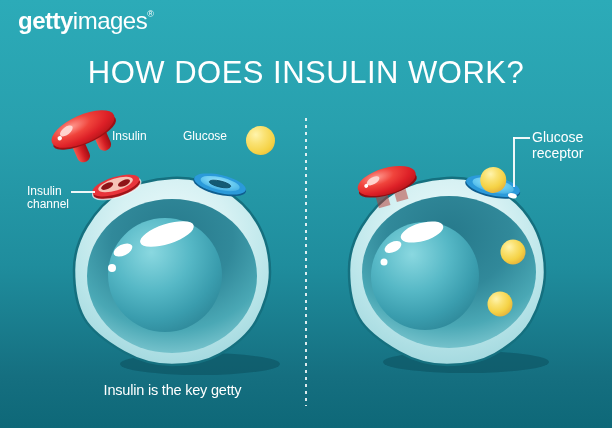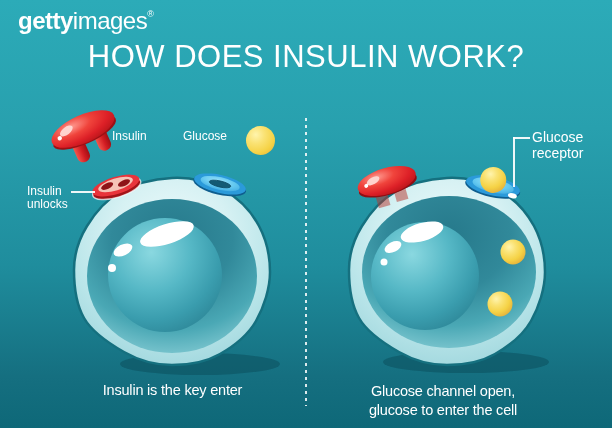--- a/index.html
+++ b/index.html
@@ -10,21 +10,21 @@
     color:#fff;
   }
   
   .stage{background:linear-gradient(180deg,#2cabb8 0%,#28a0ae 30%,#1f8d9d 62%,#156f80 88%,#0e6878 100%);}
 
   .watermark{position:absolute;left:18px;top:7px;font-size:24px;letter-spacing:-0.5px;color:#fff;}
   .watermark .bold{font-weight:700;}
   .watermark .reg{font-weight:400;}
   .watermark sup{font-size:9px;vertical-align:top;position:relative;top:2px;}
 
-  .title{position:absolute;left:0;right:0;top:39px;margin:0;text-align:center;
+  .title{position:absolute;left:0;right:0;top:39px;margin:16px;text-align:center;
     font-size:31px;font-weight:400;letter-spacing:0.5px;color:#fff;}
 
   .divider{position:absolute;left:305px;top:118px;width:2px;height:288px;
     background:repeating-linear-gradient(180deg,rgba(255,255,255,0.85) 0 3px,rgba(255,255,255,0) 3px 7px);}
 
   .label{position:absolute;font-size:12px;line-height:1.12;color:#fff;white-space:nowrap;}
   .label.small{font-size:14px;}
   .caption{position:absolute;font-size:14.5px;line-height:1.28;text-align:center;color:#fff;letter-spacing:-0.2px;}
 
   .leader-h{position:absolute;height:2px;background:rgba(255,255,255,0.92);}
@@ -129,26 +129,26 @@
     <g transform="translate(158,16) rotate(13)">
       <ellipse cx="0" cy="1.5" rx="27" ry="9.2" fill="#0f5e8f"></ellipse>
       <ellipse cx="0" cy="0" rx="26.5" ry="9" fill="#2b9ada"></ellipse>
       <ellipse cx="0" cy="-0.5" rx="20" ry="6.3" fill="url(#gChanIn)"></ellipse>
       <ellipse cx="0" cy="0" rx="11" ry="3" fill="#135a74" stroke="#0d4a62" stroke-width="0.8"></ellipse>
     </g>
   </svg>
 
   <div class="label" style="left:27px;top:185px">
     <div>Insulin</div>
-    <div>unlocks</div>
+    <div>channel</div>
   </div>
   <div class="leader-h" style="left:71px;top:191px;width:24px"></div>
 
   <div class="caption" style="left:60px;top:381px;width:225px">
-    <div>Insulin is the key enter</div>
+    <div>Insulin is the key getty</div>
   </div>
 
   <svg style="left:338px;top:162px" width="225" height="212" viewBox="0 0 225 212">
     <ellipse cx="128" cy="200" rx="83" ry="11" fill="#0a4c59" opacity="0.5"></ellipse>
     <g transform="translate(-1,6)">
       <path d="M110,10 C128,9 147,14 162,22 C176,30 189,43 197,58 C205,73 208,88 208,104 C208,120 202,139 194,153 C186,167 172,178 158,186 C144,194 127,197 110,197 C93,197 76,192 62,184 C48,176 30,164 22,150 C14,136 12,119 12,102 C12,85 17,71 25,58 C33,45 44,32 58,24 C72,16 92,11 110,10 Z" fill="url(#gMembrane)" stroke="#15707f" stroke-width="2.5" stroke-linejoin="round"></path>
       <ellipse cx="112" cy="104" rx="87" ry="76" fill="url(#gCrater)"></ellipse>
       <circle cx="88" cy="108" r="54" fill="url(#gNucleus)"></circle>
       <ellipse cx="85" cy="64" rx="22" ry="9" fill="#ffffff" transform="rotate(-16 85 64)"></ellipse>
       <ellipse cx="56" cy="79" rx="9" ry="5" fill="#ffffff" transform="rotate(-26 56 79)"></ellipse>
@@ -176,18 +176,14 @@
     </g>
   </svg>
 
   <div class="label small" style="left:532px;top:130px">
     <div>Glucose</div>
     <div>receptor</div>
   </div>
   <div class="leader-h" style="left:513px;top:137px;width:17px"></div>
   <div class="leader-v" style="left:513px;top:137px;height:50px"></div>
 
-  <div class="caption" style="left:333px;top:382px;width:220px">
-    <div>Glucose channel open,</div>
-    <div>glucose to enter the cell</div>
-  </div>
 
 </div>
 
 </body></html>

